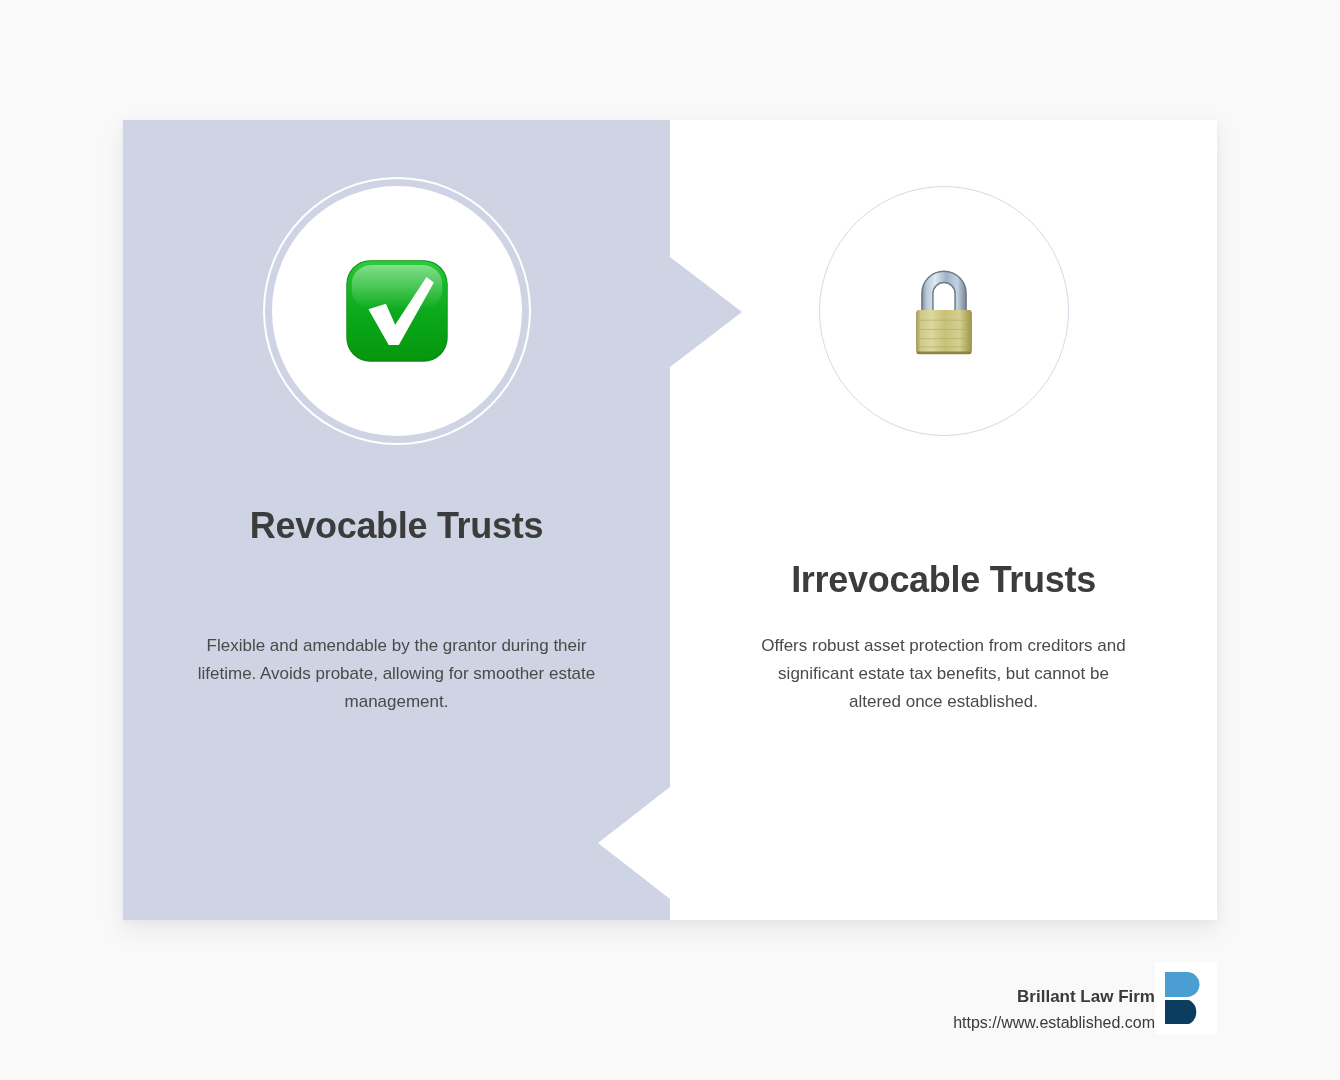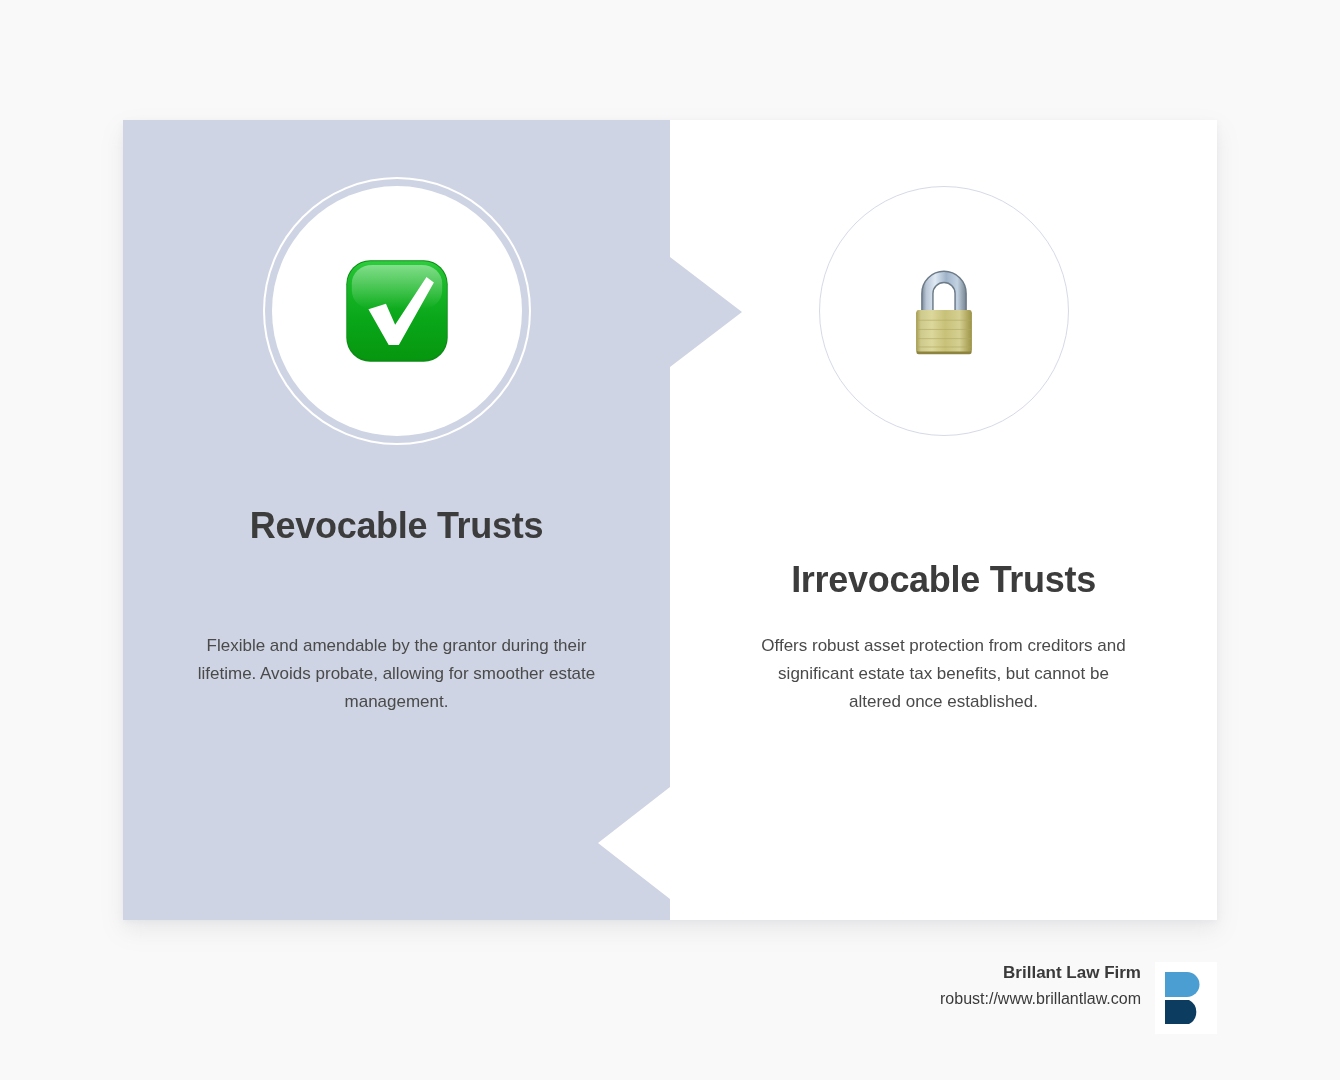--- a/index.html
+++ b/index.html
@@ -123,22 +123,22 @@
   }
   #body-left  { top: 512px; padding: 0 70px; }
   #body-right { top: 512px; padding: 0 80px; }
 
   
   #footer {
     position: absolute;
     right: 123px;
     top: 962px;
     display: flex;
-    align-items: flex-start;
-    gap: 14px;
+    align-items: flex-end;
+    gap: 0;
   }
   #footer-text {
     text-align: right;
     line-height: 1.35;
   }
   #firm-name {
     display: block;
     font-size: 17px;
     font-weight: bold;
     color: #3a3a3a;
@@ -231,21 +231,21 @@
 
     <div class="panel-title" id="title-left">Revocable Trusts</div>
 
     <div class="panel-body" id="body-left">Flexible and amendable by the grantor during their lifetime. Avoids probate, allowing for smoother estate management.</div>
   </div>
 </div>
 
 <div id="footer">
   <div id="footer-text">
     <span id="firm-name">Brillant Law Firm</span>
-    <span id="firm-url">robust://www.brillantlaw.com</span>
+    <span id="firm-url">https://www.established.com</span>
   </div>
   <div id="logo-tile">
     <svg id="logo-mark" viewBox="0 0 46 54">
       <path d="M2 1 H24 A12.5 12.5 0 0 1 24 26 H2 Z" fill="#4a9ed1"></path>
       <path d="M2 29 H26 A13.5 13.5 0 0 1 26 53 H2 Z" fill="#0d3c61"></path>
     </svg>
   </div>
 </div>
 
 </body></html>

